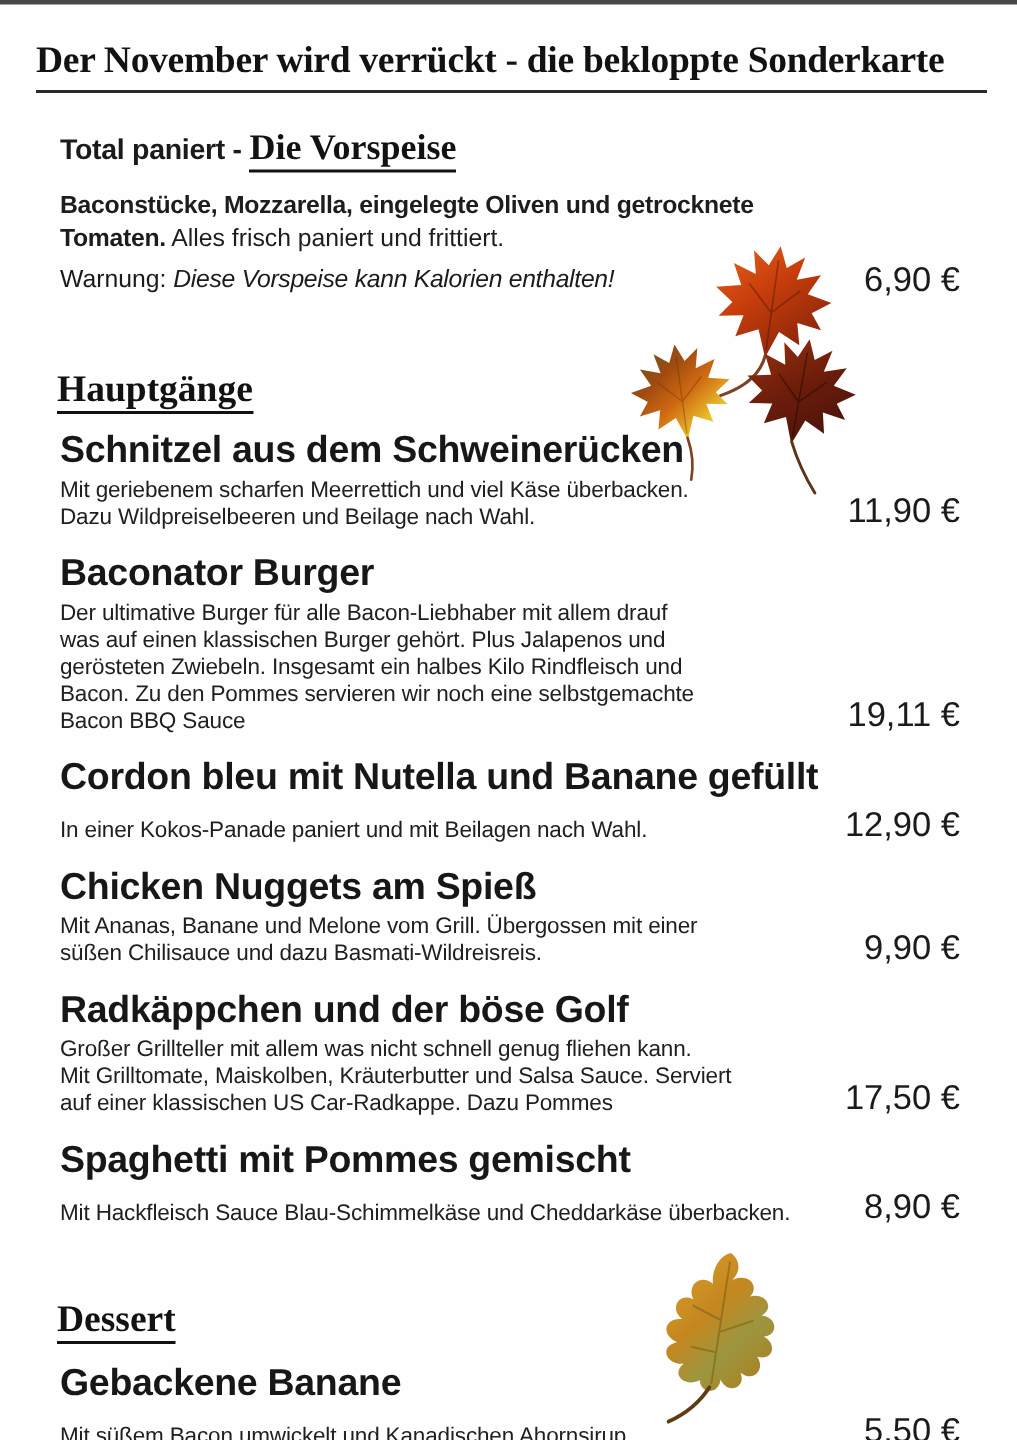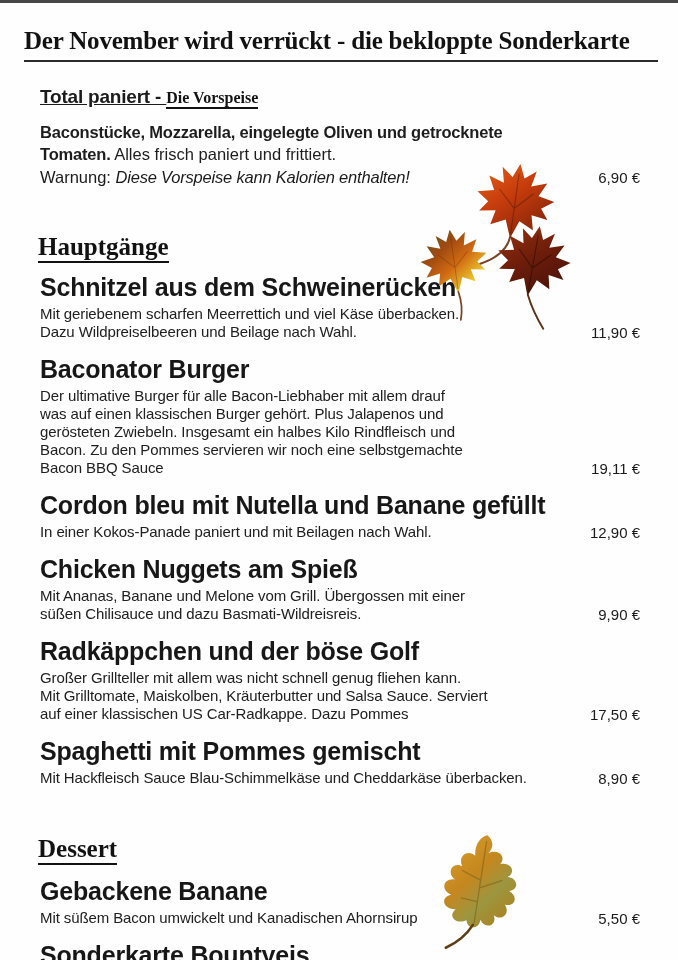--- a/index.html
+++ b/index.html
@@ -19,44 +19,44 @@
     font-weight: bold;
     font-size: 25px;
     letter-spacing: -0.2px;
     color: #121212;
     margin: 24px 20px 0 24px;
     padding-bottom: 5px;
     border-bottom: 2px solid #2b2b2b;
     white-space: nowrap;
   }
   .section-head { margin: 24px 0 0 40px; }
-  .head-prefix { font-size: 19px; font-weight: bold; letter-spacing: -0.2px; text-decoration: underline; }
+  .head-prefix { font-size: 19px; font-weight: bold; letter-spacing: -0.2px; }
   .head-name, .section-title {
     font-family: "Liberation Serif", serif;
     font-weight: bold;
     color: #121212;
   }
-  .head-name { font-size: 16px; }
+  .head-name { font-size: 24px; }
   .section-title { font-size: 25px; margin: 46px 0 0 38px; }
   .section-title.dessert { margin-top: 48px; }
   .u { border-bottom: 2px solid currentColor; padding-bottom: 1px; }
 
   
   .item { margin: 14px 38px 0 40px; }
   .item.first { margin-top: 12px; }
   .item-name {
     font-size: 25px; font-weight: bold; letter-spacing: -0.2px;
     color: #171717; margin: 12px 0 3px 0;
   }
   .item-row { display: flex; justify-content: space-between; align-items: flex-end; gap: 20px; }
   .item-desc {
     font-size: 15px; line-height: 18px; letter-spacing: -0.1px;
     white-space: pre-line; margin: 0; color: #202020;
   }
-  .item-price { font-size: 15px; white-space: nowrap; padding-left: 10px; color: #1b1b1b; }
+  .item-price { font-size: 23px; white-space: nowrap; padding-left: 10px; color: #1b1b1b; }
 
   
   .lead { width: 472px; font-size: 16.5px; line-height: 22px; margin: 13px 0 0 40px; color: #1d1d1d; }
   .lead b { letter-spacing: -0.2px; }
   .warning-row {
     display: flex; justify-content: space-between; align-items: center;
     margin: 3px 38px 16px 40px;
   }
   .warning { font-size: 16.5px; }
   .warning i { letter-spacing: -0.2px; }

